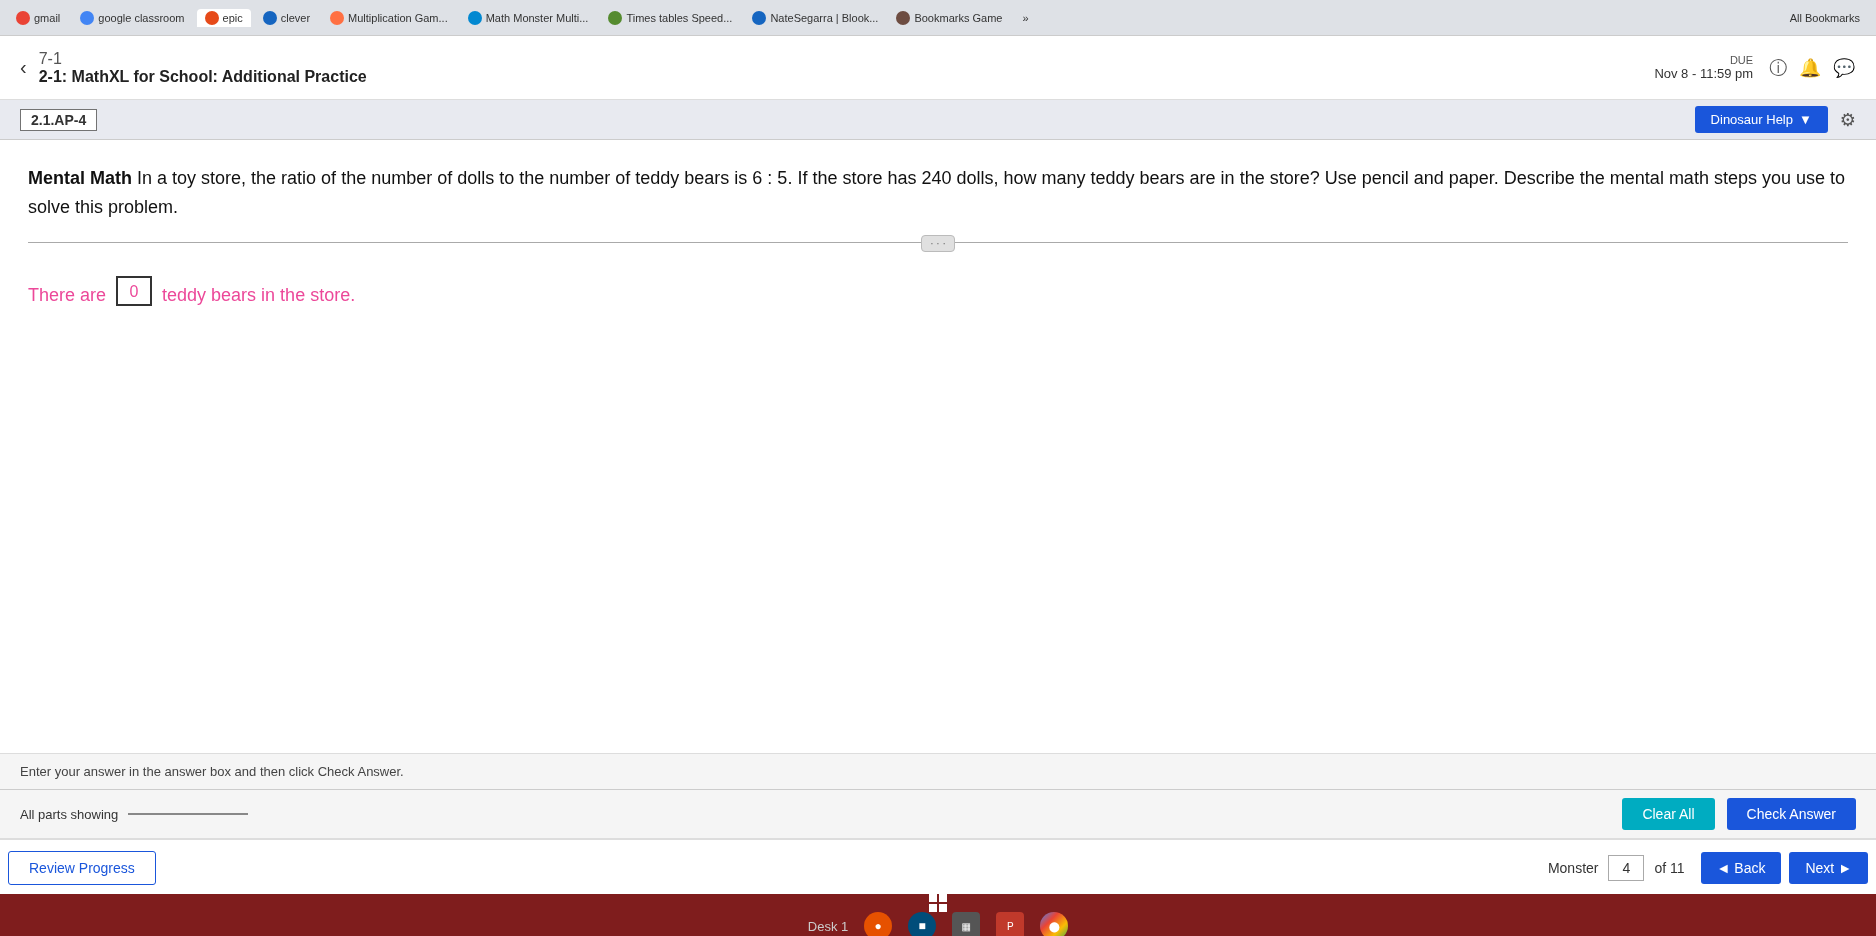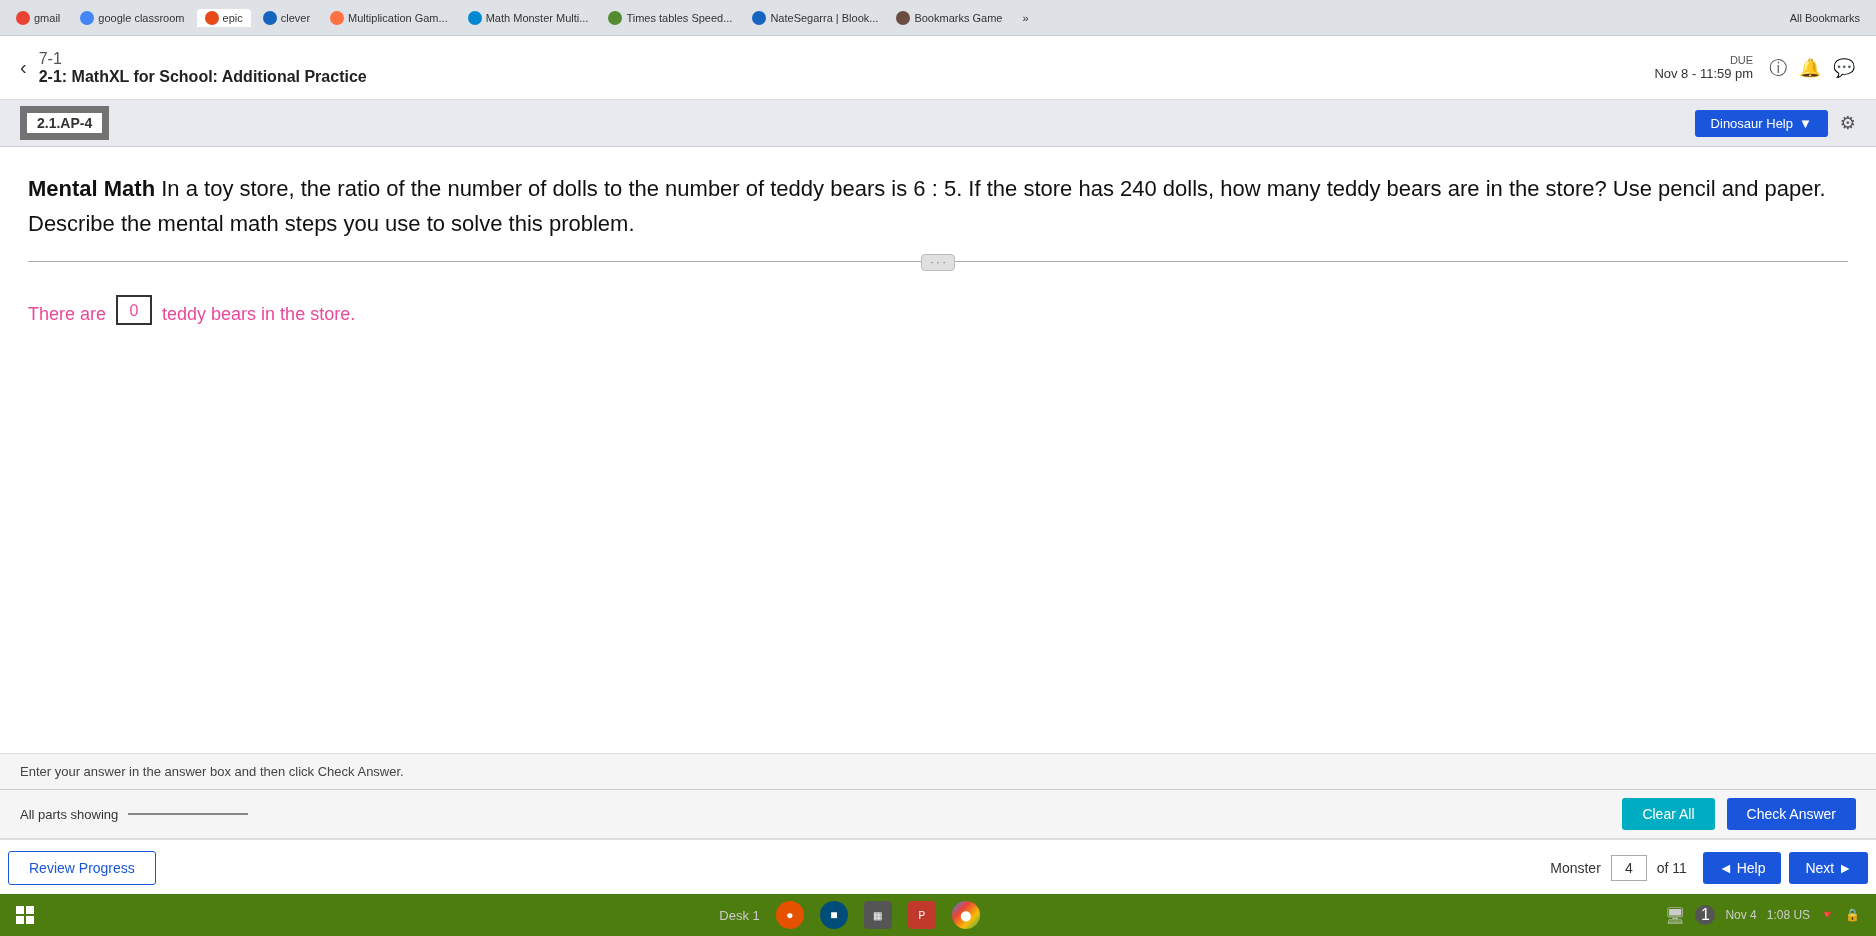--- a/index.html
+++ b/index.html
@@ -131,21 +131,21 @@
       align-items: center;
       justify-content: space-between;
       border-bottom: 1px solid #ccc;
     }
     .section-label {
       font-size: 14px;
       font-weight: bold;
       color: #333;
       background: #fff;
       padding: 2px 10px;
-      border: 7px solid #737373;
+      border: 1px solid #737373;
     }
     .toolbar-right {
       display: flex;
       align-items: center;
       gap: 12px;
     }
     .question-help-btn {
       background: #1a56db;
       color: #fff;
       border: none;
@@ -163,21 +163,21 @@
       color: #555;
     }
 
     
     .question-area {
       padding: 24px 28px 16px 28px;
       flex: 1;
       background: #fff;
     }
     .question-text {
-      font-size: 22px;
+      font-size: 18px;
       line-height: 1.6;
       color: #111;
       margin-bottom: 20px;
     }
     .question-text strong {
       font-weight: bold;
     }
     .divider {
       border: none;
       border-top: 1px solid #aaa;
@@ -314,29 +314,30 @@
       font-size: 14px;
       cursor: pointer;
       border-radius: 3px;
       display: flex;
       align-items: center;
       gap: 4px;
     }
 
     
     .taskbar {
-      background: #4d7c0f;
+      background: #7f1d1d;
       height: 42px;
       display: flex;
       align-items: center;
       justify-content: space-between;
       padding: 0 16px;
       position: fixed;
       bottom: 0;
       width: 100%;
+      flex-direction: column;
     }
     .taskbar-left {
       display: flex;
       align-items: center;
       gap: 8px;
     }
     .taskbar-center {
       display: flex;
       align-items: center;
       gap: 16px;
@@ -478,21 +479,21 @@
 
   <div class="nav-bar">
     <button class="review-progress-btn">Review Progress</button>
     <div style="display:flex; align-items:center; gap:16px;">
       <div class="question-nav">
         <span>Monster</span>
         <span class="question-num-box">4</span>
         <span>of 11</span>
       </div>
       <div class="nav-buttons">
-        <button class="back-nav-btn">◄ Help</button>
+        <button class="back-nav-btn">◄ Back</button>
         <button class="next-nav-btn">Next ►</button>
       </div>
     </div>
   </div>
 
 </div>
 
 <div class="taskbar">
   <div class="taskbar-left">
     <div class="win-icon">

